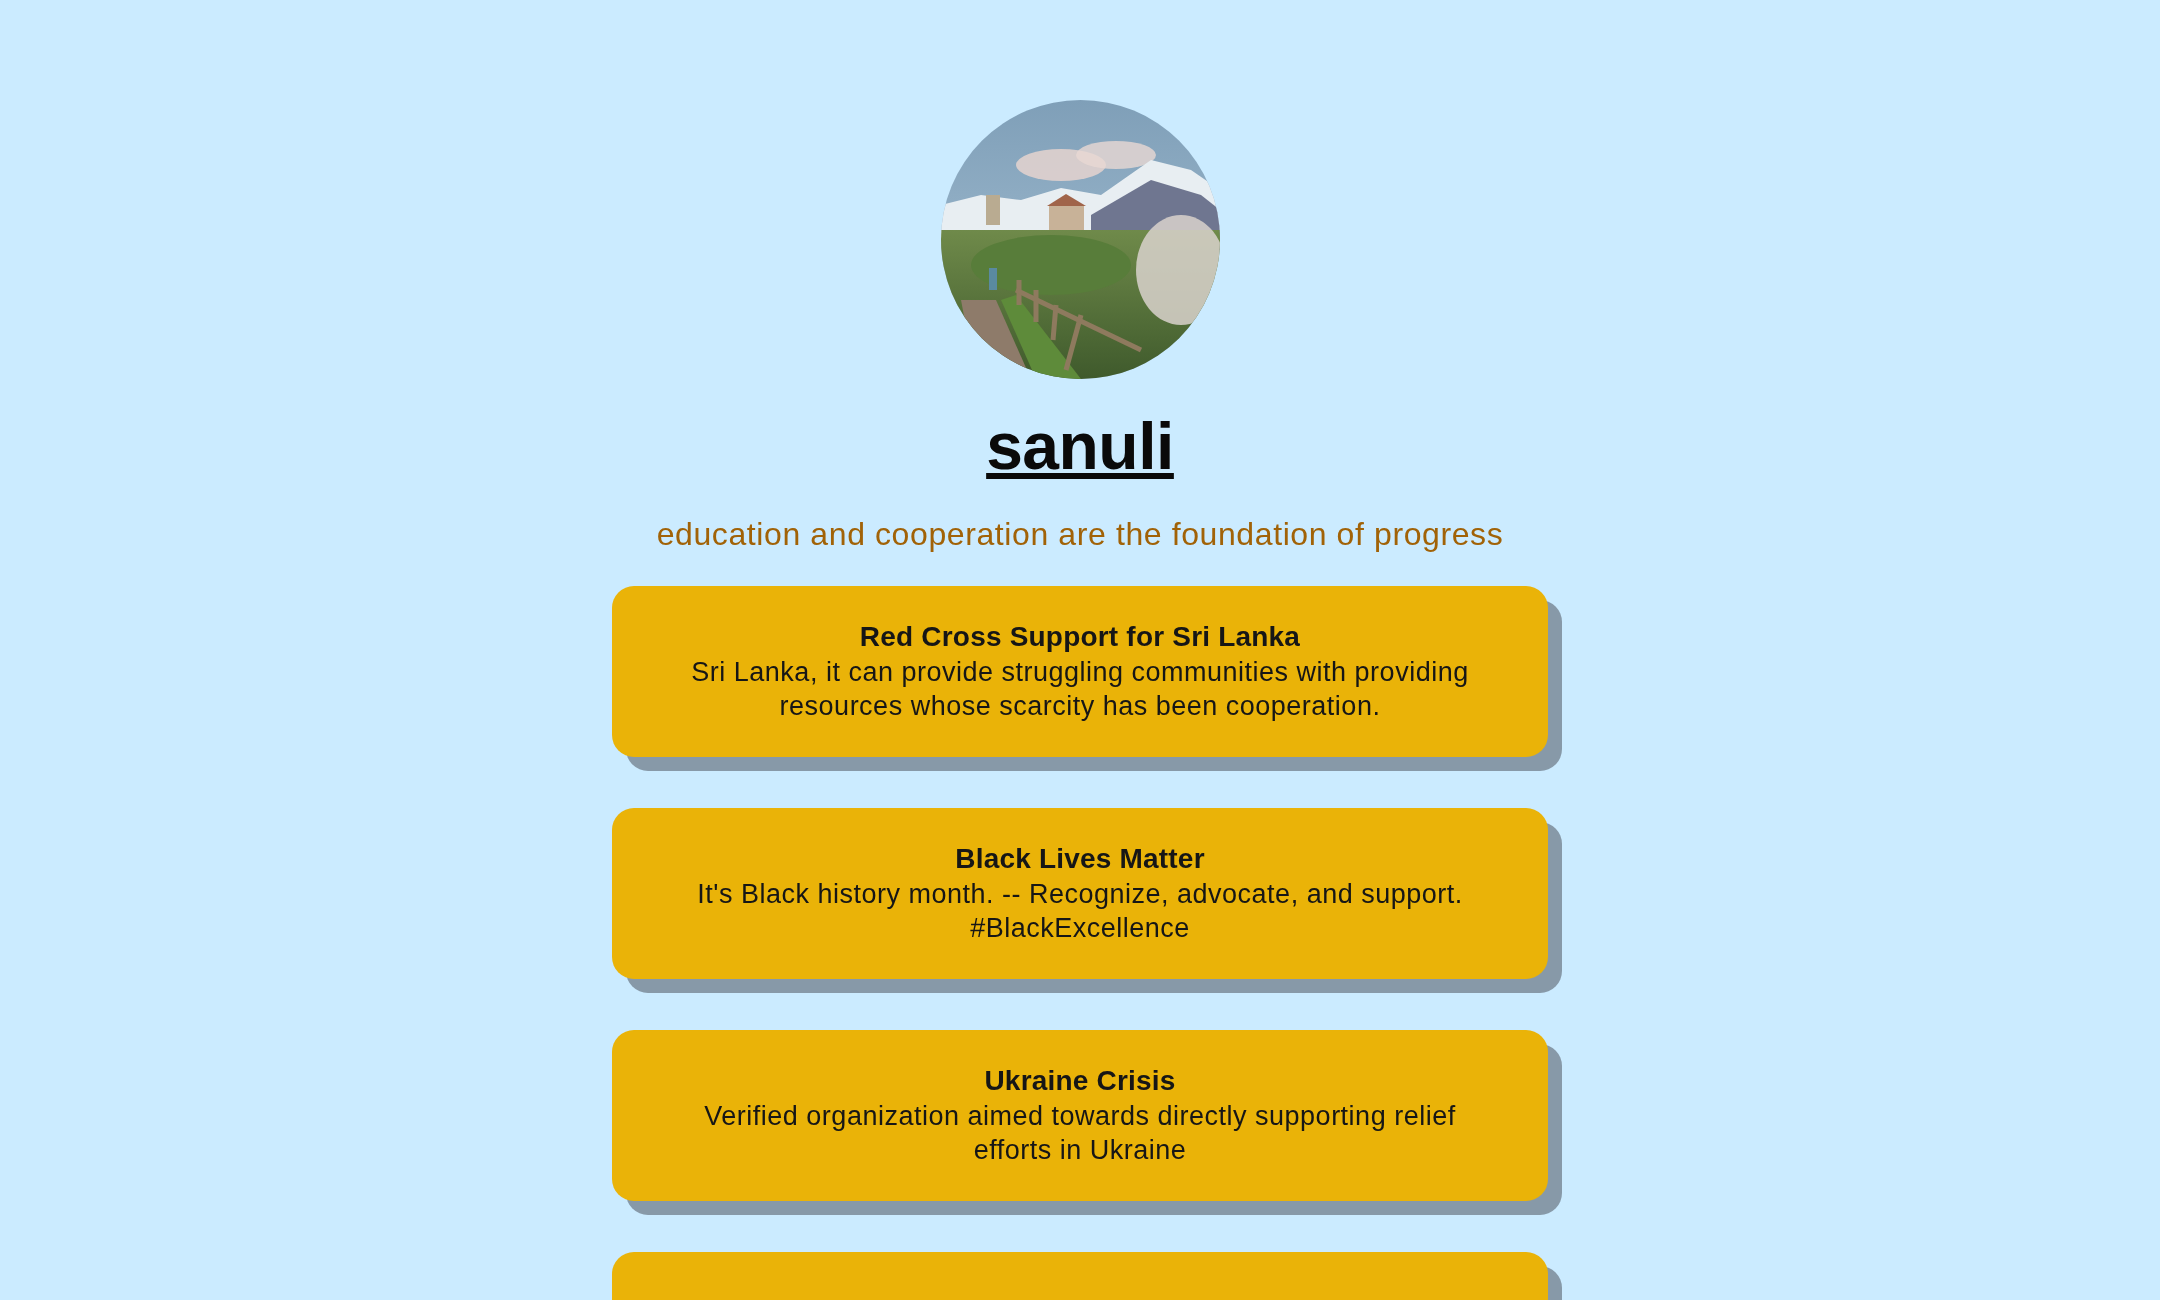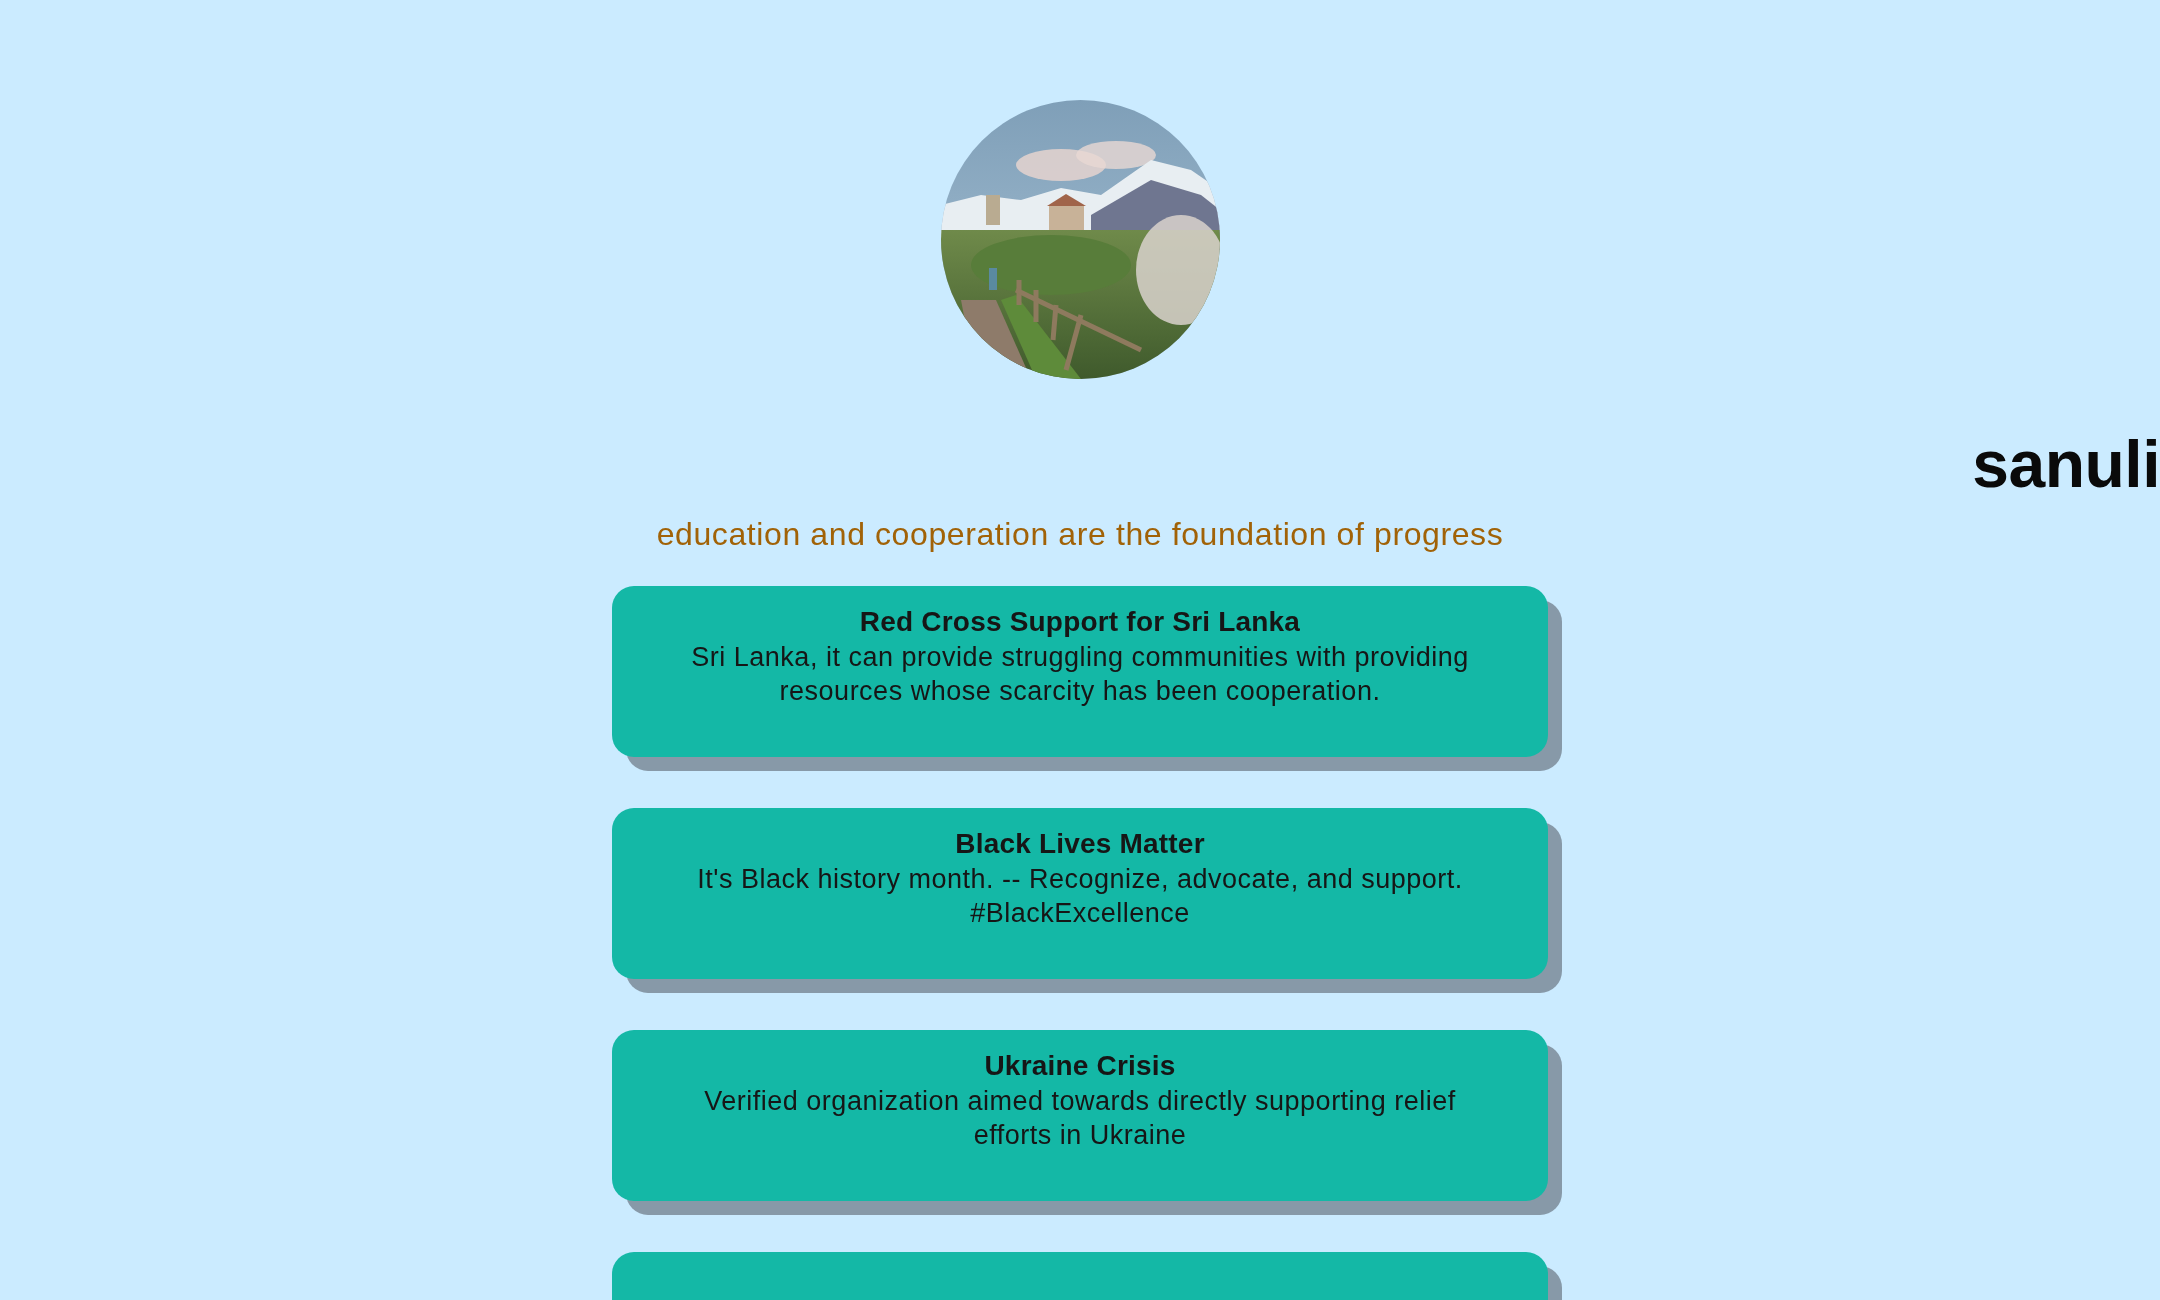--- a/index.html
+++ b/index.html
@@ -23,27 +23,28 @@
     width: 279px;
     height: 279px;
     border-radius: 50%;
     overflow: hidden;
   }
   .avatar svg { display: block; width: 100%; height: 100%; }
   .profile-name {
     position: absolute;
     left: 0;
     width: 2160px;
-    top: 424px;
-    text-align: right;
+    top: 406px;
+    text-align: center;
     font-size: 66px;
     font-weight: bold;
     color: #0a0a0a;
     line-height: 80px;
     letter-spacing: -0.5px;
+    text-decoration: underline;
   }
   .profile-bio {
     position: absolute;
     left: 0;
     width: 2160px;
     top: 512px;
     text-align: center;
     font-size: 32px;
     color: #a16207;
     line-height: 44px;
@@ -55,25 +56,26 @@
     top: 586px;
     width: 936px;
   }
   .card {
     position: relative;
     width: 936px;
     min-height: 171px;
     box-sizing: border-box;
     padding: 18px 20px 20px 20px;
     margin-bottom: 51px;
-    background: #14b8a6;
+    background: #eab308;
     border-radius: 22px;
     box-shadow: 14px 14px 0 0 #8799a8;
     display: flex;
     flex-direction: column;
+    justify-content: center;
     align-items: center;
     text-align: center;
     color: #161616;
     cursor: pointer;
   }
   .card-title {
     font-size: 28px;
     font-weight: bold;
     line-height: 36px;
     letter-spacing: 0.2px;

